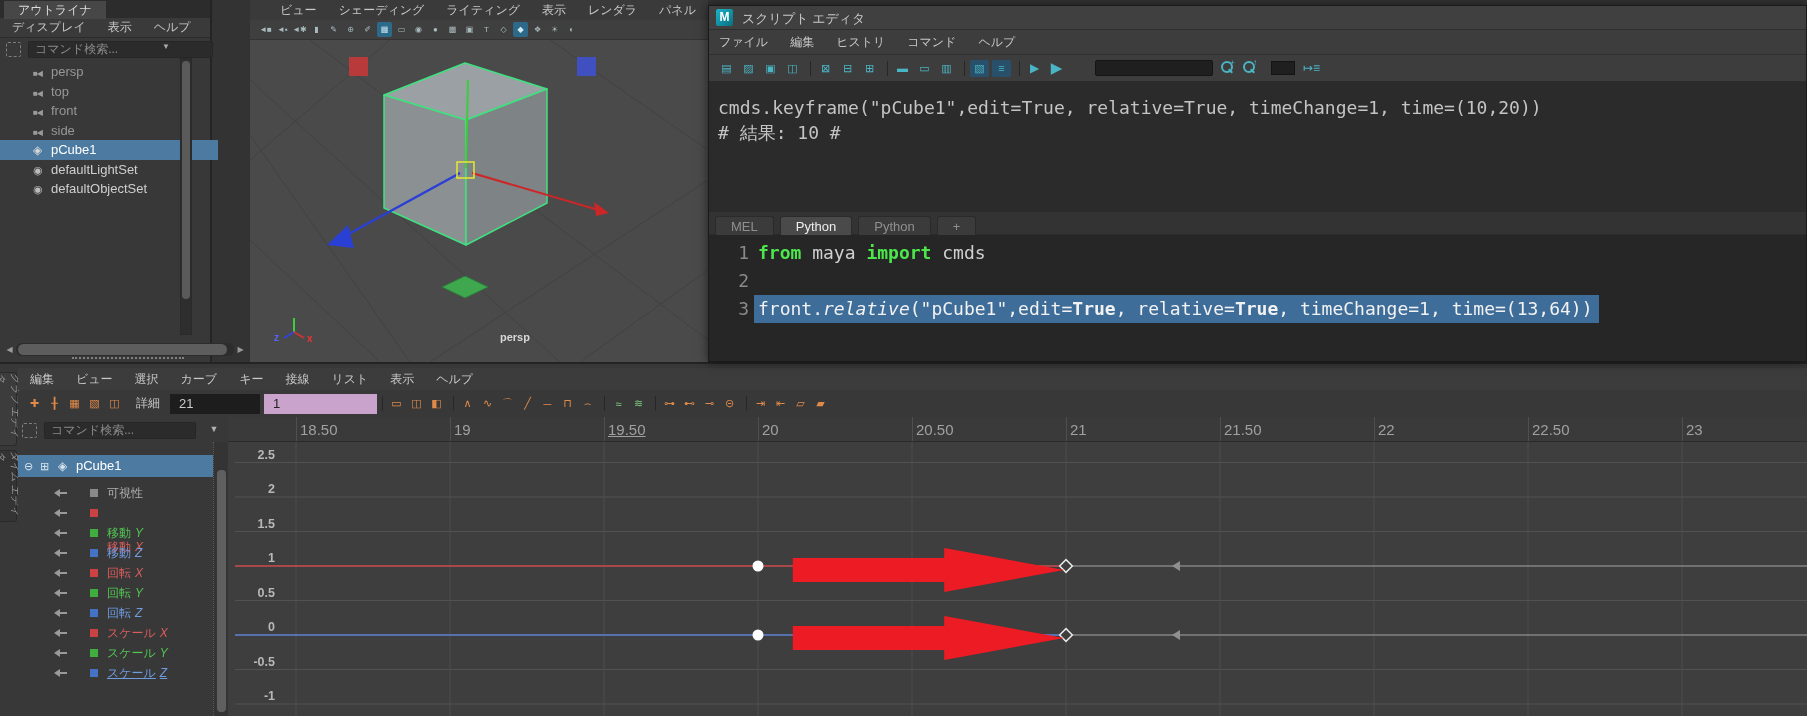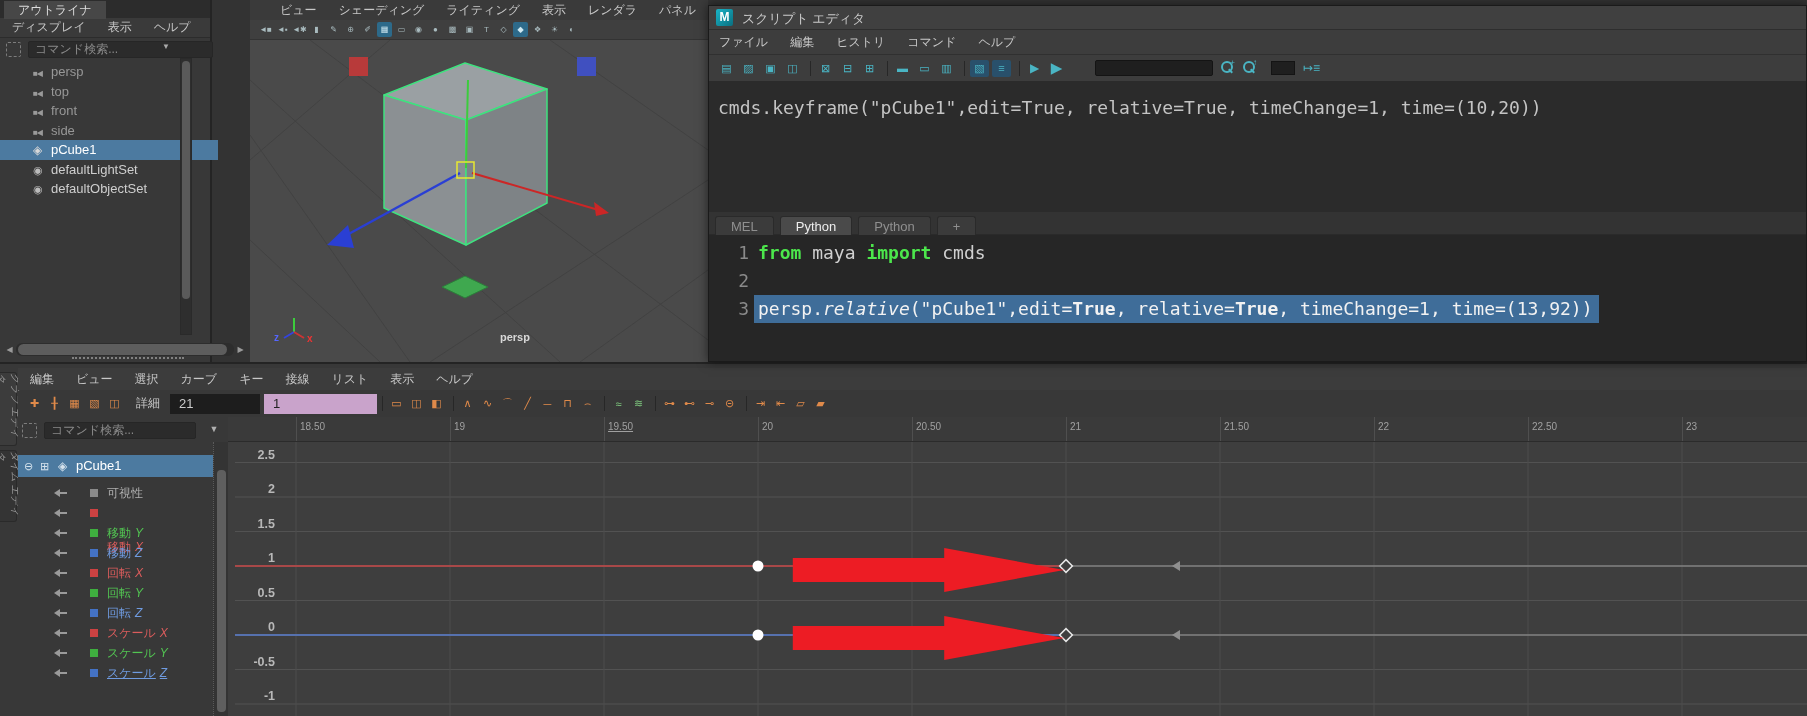--- a/index.html
+++ b/index.html
@@ -94,21 +94,21 @@
   #ge-toolbar { position:absolute; left:18px; top:27px; right:0; height:25px; display:flex; align-items:center; padding-left:8px; background:#383838; }
   .ge-icon { color:#e08a4a; border:0; width:17px; }
   .ge-icon.green { color:#7ec87e; }
   #ge-details { font-size:12px; color:#c8c8c8; margin:0 6px 0 10px; }
   #ge-time-field { width:90px; height:20px; background:#1d1d1d; color:#cccccc; font-size:13px; line-height:20px; padding-left:9px; margin-left:4px; }
   #ge-value-field { width:113px; height:20px; background:#c9a3cb; color:#222; font-size:13px; line-height:20px; padding-left:9px; margin-left:4px; }
   #ge-search { position:absolute; left:18px; top:53px; width:182px; height:28px; background:#383838; }
   #ge-corner { position:absolute; left:200px; top:53px; width:28px; height:25px; color:#b0b0b0; font-size:9px; text-align:center; line-height:25px; }
   #ge-ruler { position:absolute; left:228px; right:0; top:53px; height:25px; background:#3a3a3a; border-bottom:1px solid #2b2b2b; overflow:hidden; }
   .tickline { position:absolute; top:0; bottom:0; width:1px; background:#4f4f4f; }
-  .ticklabel { position:absolute; top:4px; font-size:10px; color:#a0a0a0; }
+  .ticklabel { position:absolute; top:4px; font-size:15px; color:#a0a0a0; }
   #ge-tree { position:absolute; left:18px; top:78px; width:195px; bottom:0; background:#383838; overflow:hidden; }
   #ge-node-header { position:absolute; left:0; top:13px; width:195px; height:22px; background:#4c7aa0; color:#fff; font-size:13px; line-height:22px; }
   #ge-node-header .gl { position:absolute; color:#d5e2ec; font-size:11px; top:0; }
   .ge-row { position:absolute; left:0; width:195px; height:20px; line-height:20px; font-size:12px; }
   .pin { position:absolute; left:36px; top:7px; }
   .pin::before { content:""; position:absolute; left:0; top:-1px; border-top:4px solid transparent; border-bottom:4px solid transparent; border-right:6px solid #9a9a9a; }
   .pin::after { content:""; position:absolute; left:6px; top:2px; width:7px; height:2px; background:#9a9a9a; }
   .sq { position:absolute; left:72px; top:6px; width:8px; height:8px; }
   .ge-row .lbl { position:absolute; left:89px; white-space:nowrap; }
   .ge-row .ax { font-style:italic; margin-left:4px; }
@@ -263,34 +263,35 @@
           <i>+</i>
         </span>
       <span class="mag">
           <i>↑</i>
         </span>
       <div id="se-goto"></div>
       <span id="se-indent">↦≡</span>
     </div>
     <div id="se-output">
         <div>cmds.keyframe("pCube1",edit=True, relative=True, timeChange=1, time=(10,20))</div>
+        <div># 結果: 10 #</div>
       </div>
     <div id="se-tabs"><span class="se-tab">MEL</span><span class="se-tab active">Python</span><span class="se-tab">Python</span><span class="se-tab">+</span></div>
     <div id="se-code">
         <div class="code-row">
           <span class="code-num">1</span>
           <span class="code-text"><span class="tk-kw">from</span><span> maya </span><span class="tk-kw">import</span><span> cmds</span></span>
         </div>
         <div class="code-row">
           <span class="code-num">2</span>
           <span class="code-text"></span>
         </div>
         <div class="code-row">
           <span class="code-num">3</span>
-          <span class="code-text selbg"><span>persp.</span><span class="tk-it">relative</span><span>("pCube1",edit=</span><span class="tk-b">True</span><span>, relative=</span><span class="tk-b">True</span><span>, timeChange=1, time=(13,92))</span></span>
+          <span class="code-text selbg"><span>front.</span><span class="tk-it">relative</span><span>("pCube1",edit=</span><span class="tk-b">True</span><span>, relative=</span><span class="tk-b">True</span><span>, timeChange=1, time=(13,64))</span></span>
         </div>
       </div>
   </div>
 
   <div id="graph-editor">
     <div class="vtab" style="top:8px; height:74px;">グラフ エディタ</div>
     <div class="vtab" style="top:86px; height:72px; background:#343434;">タイム エディタ</div>
     <div id="ge-menus" class="menu-row">
         <span>編集</span>
         <span>ビュー</span>

